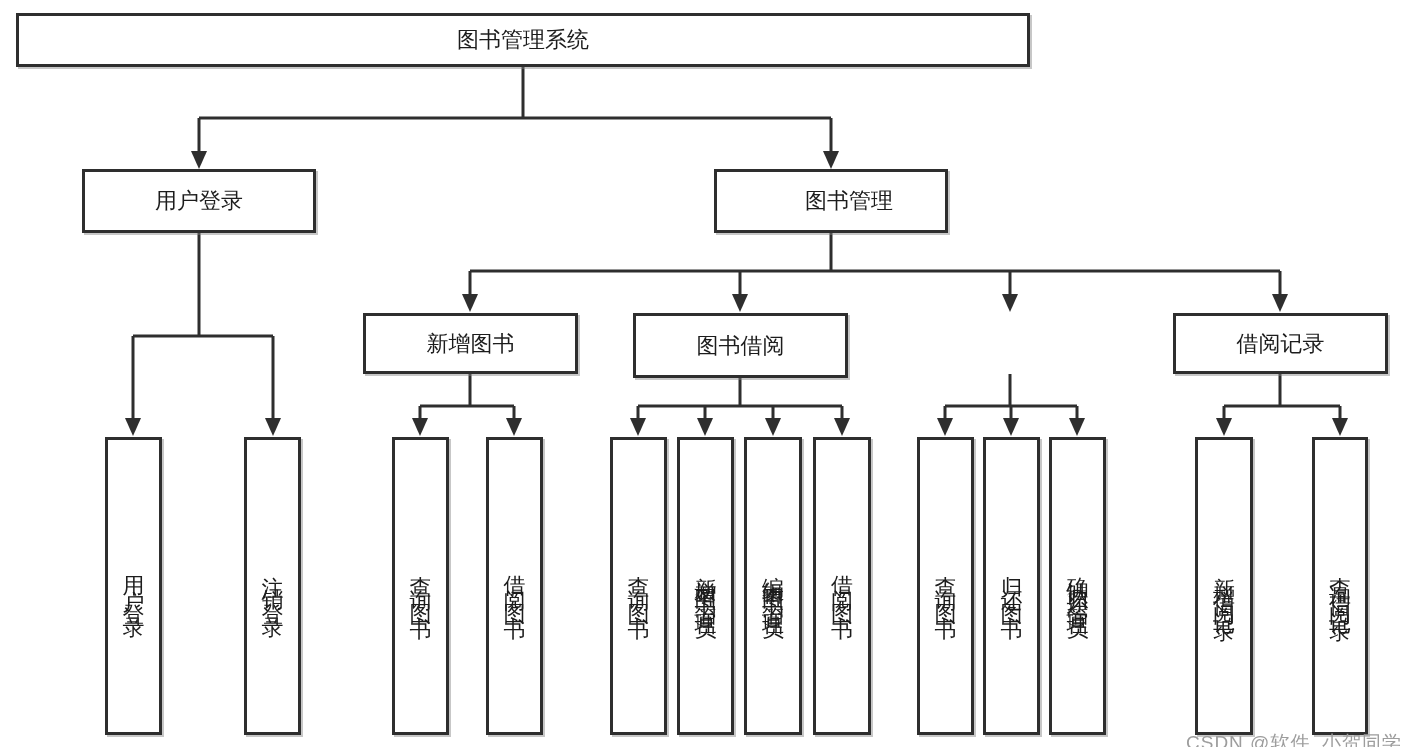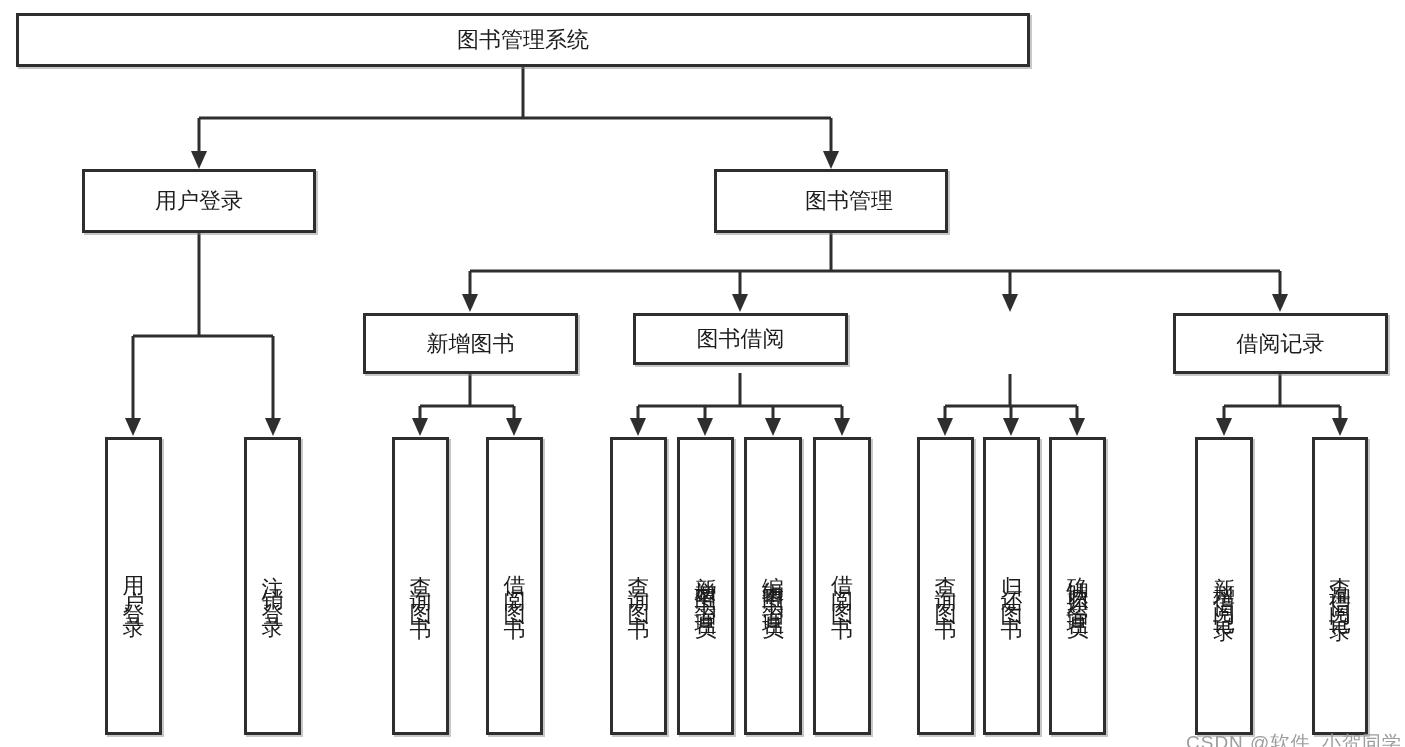--- a/index.html
+++ b/index.html
@@ -86,21 +86,21 @@
       <polygon stroke="none" points="1332,418 1348,418 1340,436"></polygon>
     </g>
   </svg>
 
   <div class="box" style="left:16px; top:13px; width:1014px; height:54px;">图书管理系统</div>
 
   <div class="box" style="left:82px; top:169px; width:234px; height:64px;">用户登录</div>
   <div class="box" style="left:714px; top:169px; width:234px; height:64px;padding-left:36px;">图书管理</div>
 
   <div class="box" style="left:363px; top:313px; width:215px; height:61px;">新增图书</div>
-  <div class="box" style="left:633px; top:313px; width:215px; height:52px;">图书借阅</div>
+  <div class="box" style="left:633px; top:313px; width:215px; height:65px;">图书借阅</div>
   <div class="box" style="left:1173px; top:313px; width:215px; height:61px;">借阅记录</div>
 
   <div class="box leaf" style="left: 105px; top: 437px; width: 57px; height: 298px; letter-spacing: 14px;">用户登录</div>
   <div class="box leaf" style="left: 244px; top: 437px; width: 57px; height: 298px; letter-spacing: 14px;">注销登录</div>
 
   <div class="box leaf" style="left: 392px; top: 437px; width: 57px; height: 298px; letter-spacing: 14px;">查询图书</div>
   <div class="box leaf" style="left: 486px; top: 437px; width: 57px; height: 298px; letter-spacing: 14px;">借阅图书</div>
 
   <div class="box leaf" style="left: 610px; top: 437px; width: 57px; height: 298px; letter-spacing: 14px;">查询图书</div>
   <div class="box leaf" style="left: 677px; top: 437px; width: 57px; height: 298px; letter-spacing: 6px;">新增图书（管理员）</div>

